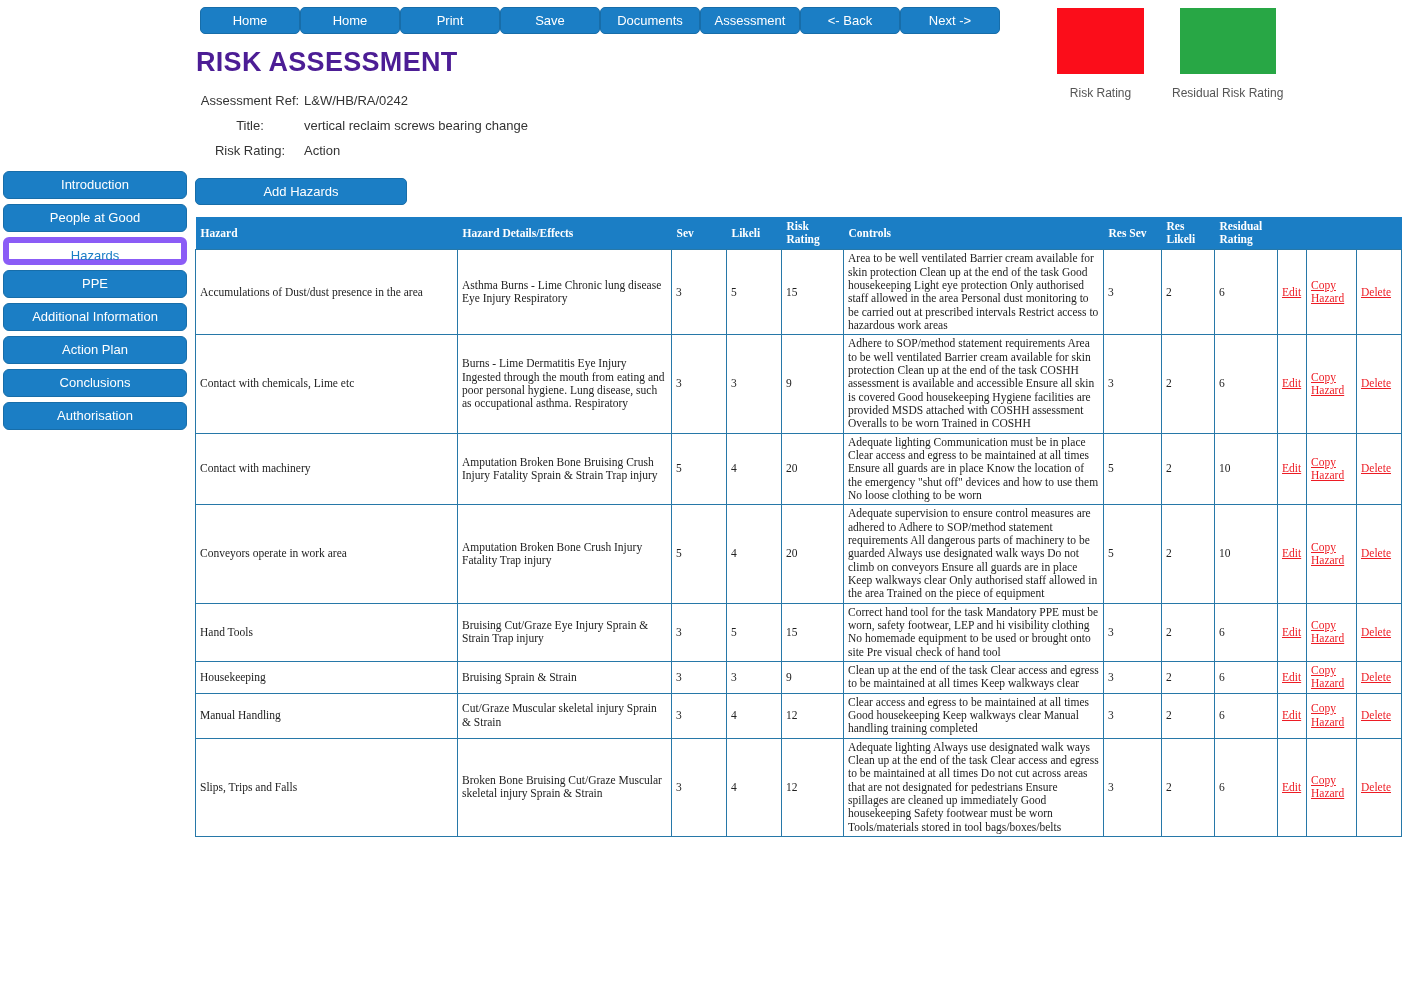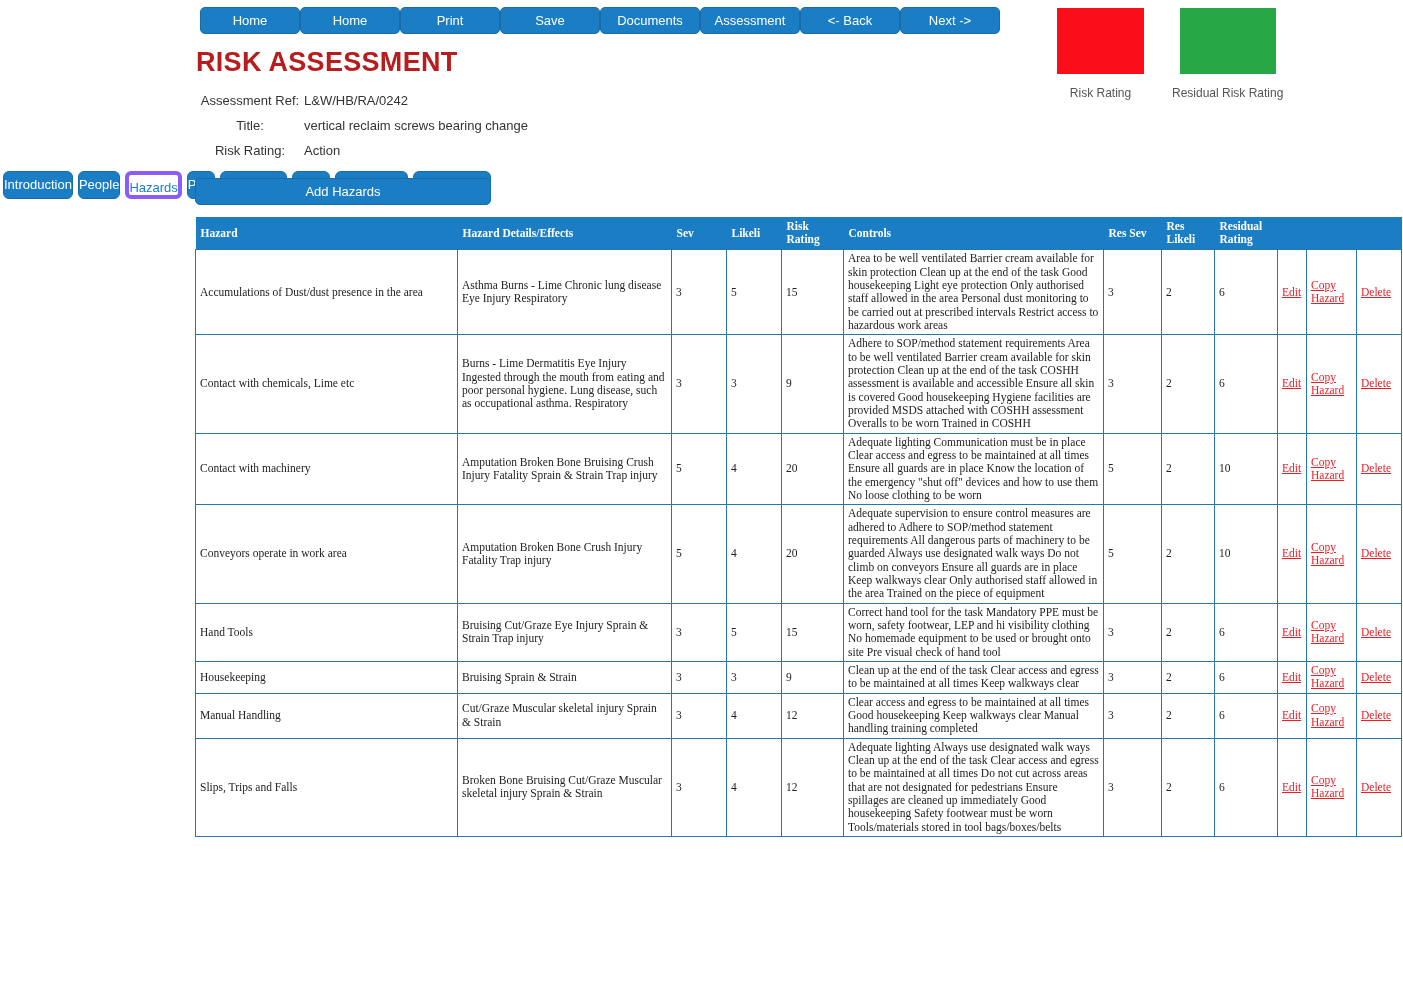--- a/index.html
+++ b/index.html
@@ -18,33 +18,33 @@
     align-items:center; }
   .legend .swatch { height:66px; }
   .legend .label { margin-top:12px; font-size:12px; color:#555;
     white-space:nowrap; }
   #legend-risk { left:1057px; top:8px; }
   #legend-risk .swatch { width:87px; background:#fb0d1a; }
   #legend-residual { left:1172px; top:8px; }
   #legend-residual .swatch { width:96px; background:#28a745; }
 
   .page-title { position:absolute; left:196px; top:47px; font-size:27px;
-    font-weight:bold; color:#b91c1c; letter-spacing:0.3px; }
+    font-weight:bold; color:#4c1d95; letter-spacing:0.3px; }
 
   .meta { position:absolute; left:196px; top:93px; font-size:13px; color:#333; }
   .meta-row { display:flex; margin-bottom:10px;text-align:center; }
   .meta-label { width:108px; flex:0 0 108px; }
 
   .sidebar { position:absolute; left:3px; top:171px; width:184px;
-    display:flex; gap:5px; }
+    display:flex; flex-direction:column; gap:5px; }
   .side-btn { height:28px; line-height:26px; border-radius:6px; font-size:13px; }
-  .side-btn.active { background:#fff; color:#1b7ec5; border:4px solid #8b5cf6; }
+  .side-btn.active { background:#fff; color:#1b7ec5; border:6px solid #8b5cf6; }
 
   .content { position:absolute; left:195px; top:178px; width:1206px; }
-  .add-btn { width:296px; height:27px; line-height:25px; margin-bottom:12px; }
+  .add-btn { width:212px; height:27px; line-height:25px; margin-bottom:12px; }
 
   table { width:1206px; border-collapse:collapse; table-layout:fixed;font-family:Liberation Serif, serif; }
   thead th { background:#1b7ec5; color:#fff; font-size:11.5px; font-weight:bold;
     text-align:left; padding:3px 5px; vertical-align:middle; height:32px;
     line-height:1.15; }
   tbody td { border:1px solid #2778a8; font-size:11.5px; color:#222;
     padding:2px 4px; vertical-align:middle; line-height:1.16;
     overflow-wrap:break-word; }
   a.action { color:#ed1c24; text-decoration:underline; }
 </style>

